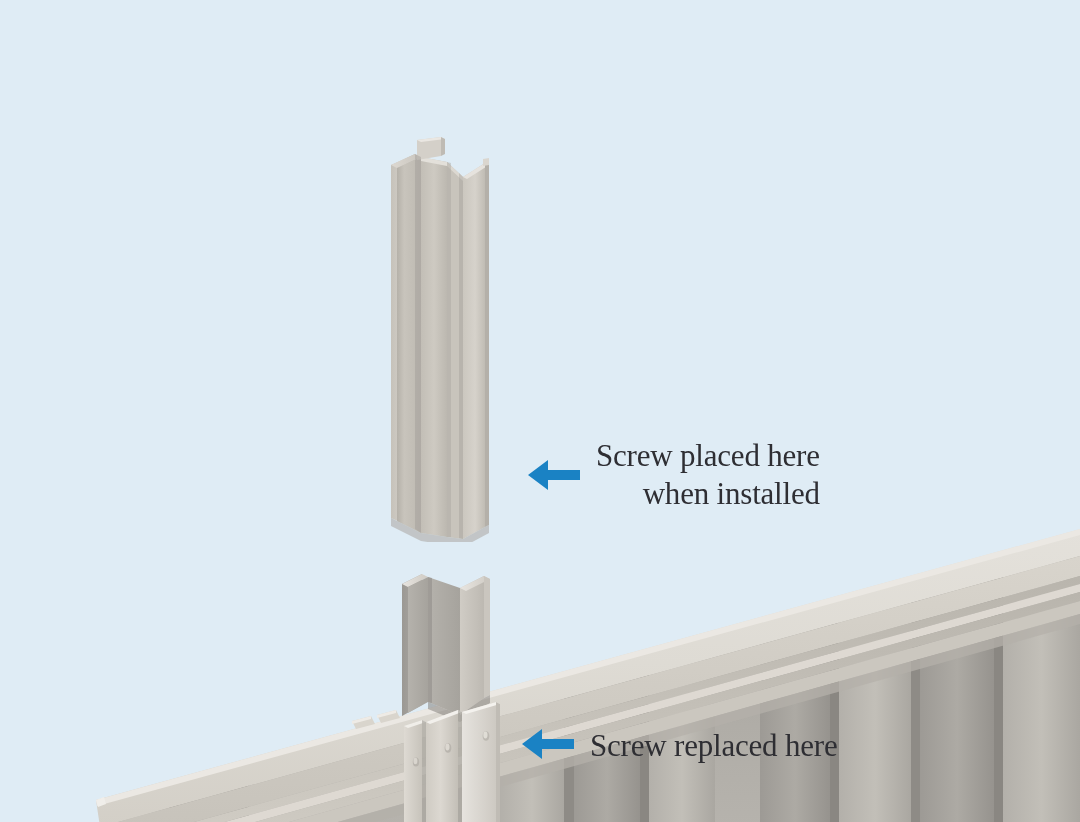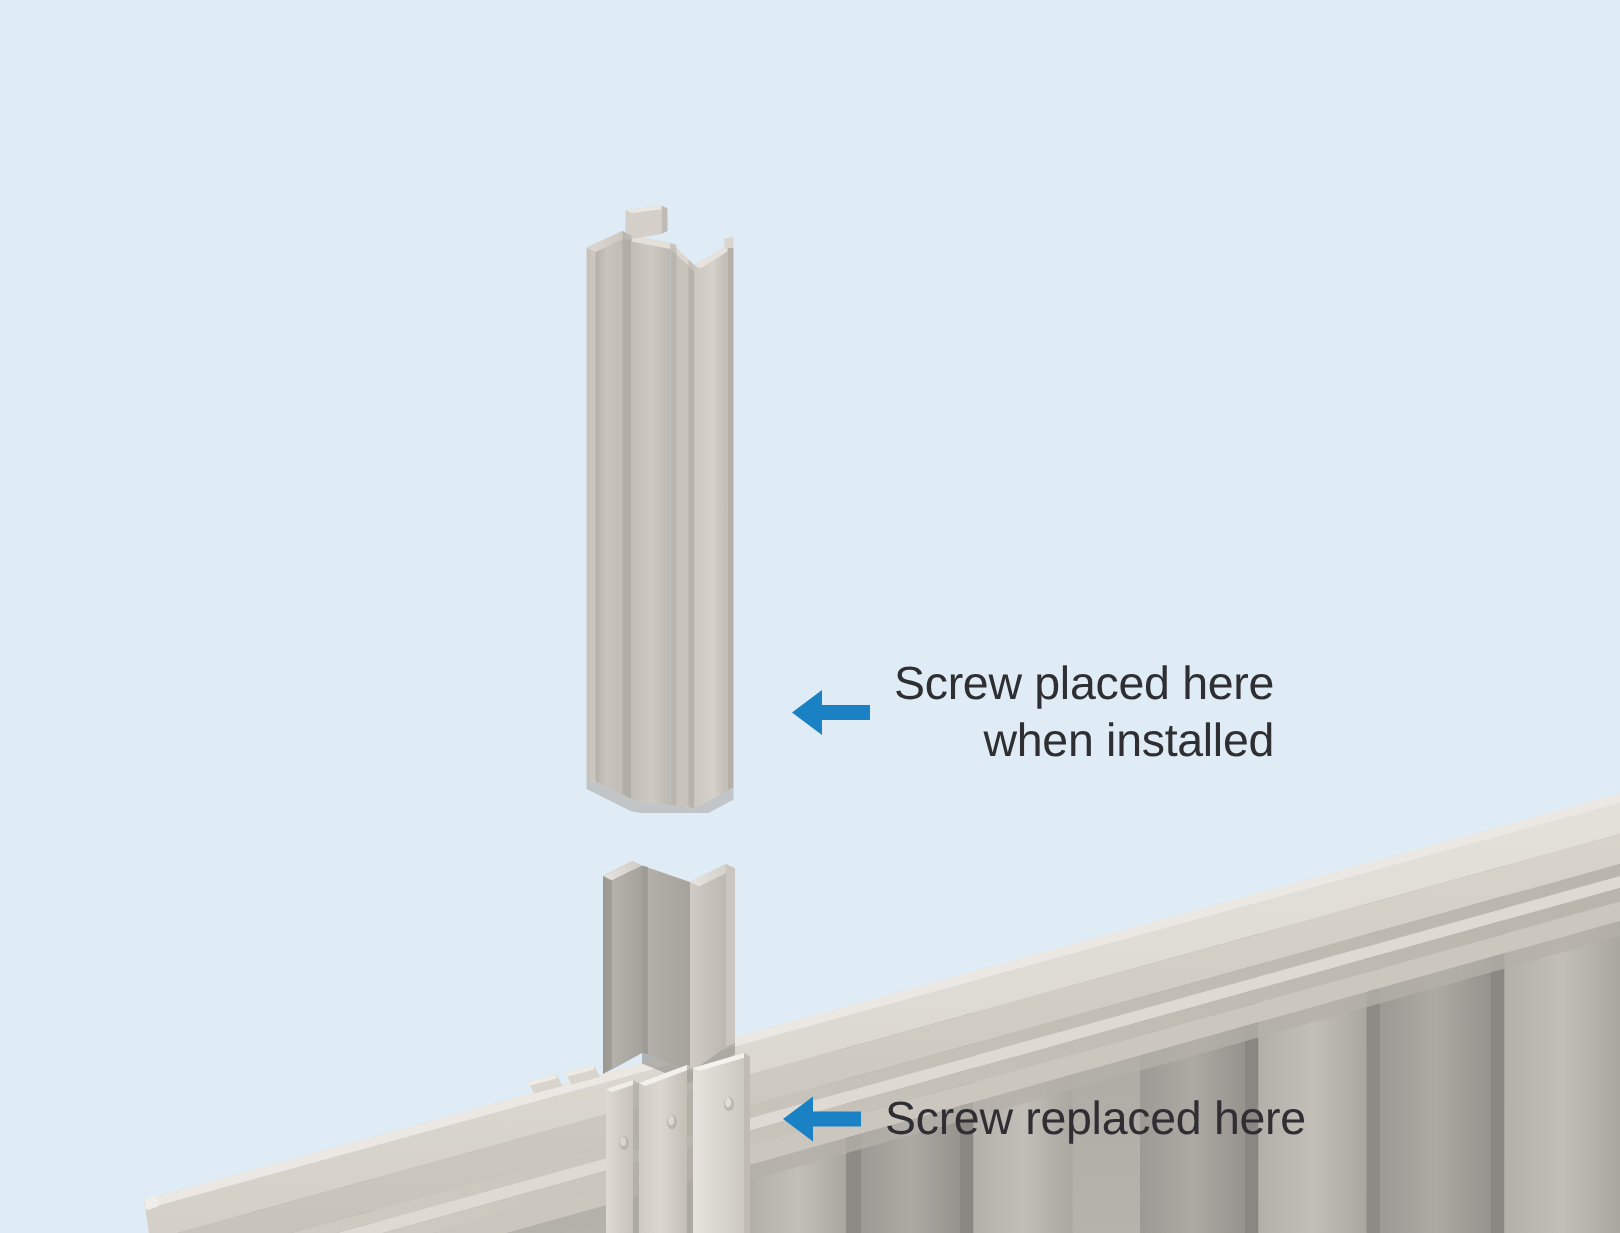--- a/index.html
+++ b/index.html
@@ -42,30 +42,30 @@
     left: 398px;
     top: 570px;
     width: 104px;
     height: 160px;
   }
 
   
   .annotation {
     position: absolute;
     display: flex;
-    align-items: center;
+    align-items: flex-start;
     gap: 16px;
   }
   .arrow-icon {
     flex: 0 0 auto;
     display: block;
   }
   .annotation-text {
     color: #2e2e33;
-    font-family: Liberation Sans, sans-serif;
+    font-family: Liberation Serif, serif;
     font-size: 31px;
     font-weight: 400;
     line-height: 1.24;
     letter-spacing: -0.2px;
     white-space: pre-line;
   }
 
   #annotation-top {
     left: 528px;
     top: 437px;

